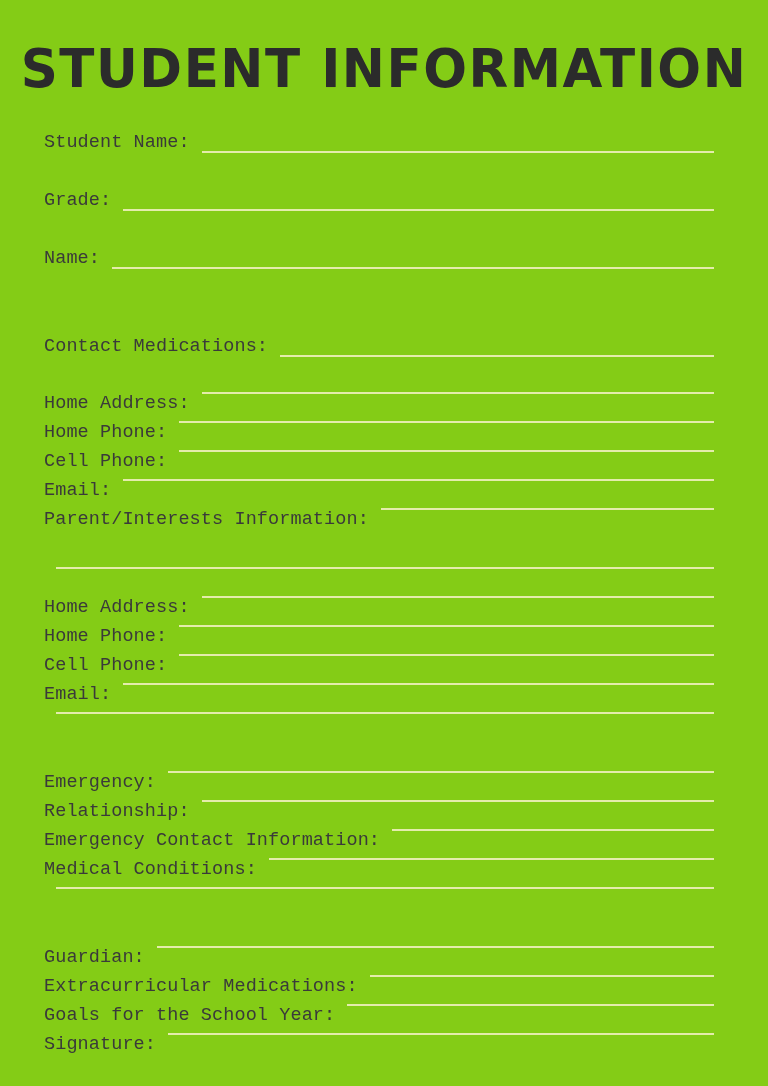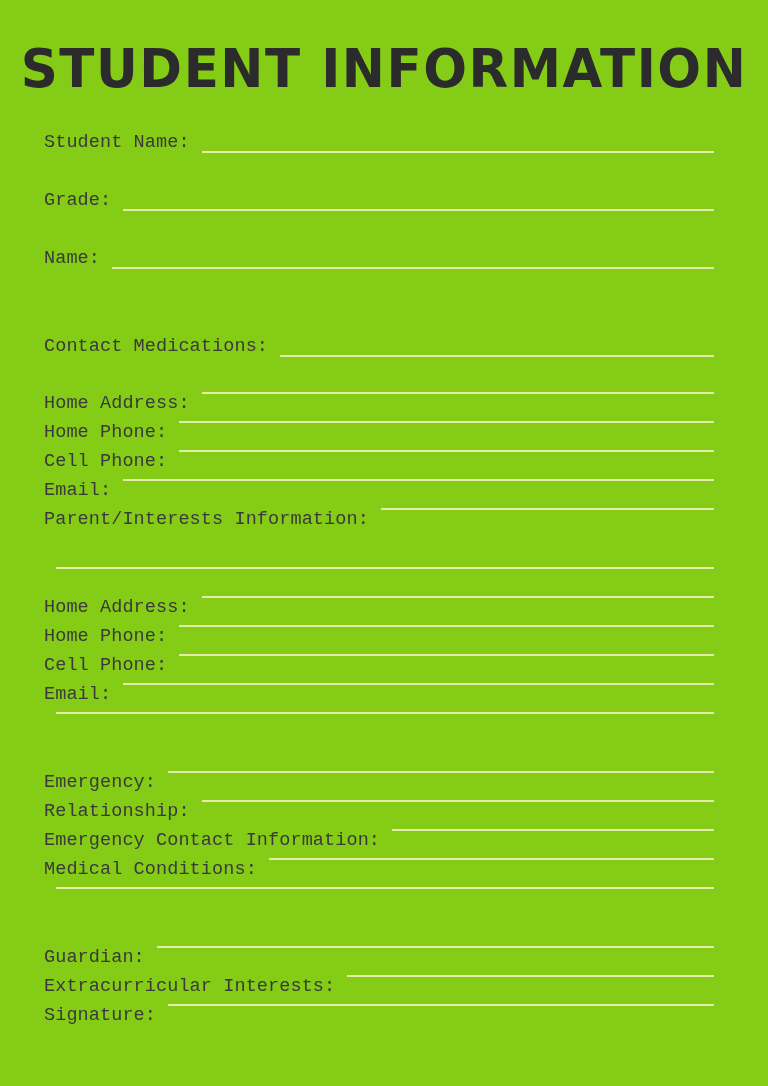--- a/index.html
+++ b/index.html
@@ -181,21 +181,25 @@
         <div class="row">
           <span class="rule"></span>
         </div>
       </div>
       <div class="group">
         <div class="row">
           <span class="label">Guardian:</span>
           <span class="rule"></span>
         </div>
         <div class="row">
-          <span class="label">Extracurricular Interests:</span>
+          <span class="label">Extracurricular Medications:</span>
+          <span class="rule"></span>
+        </div>
+        <div class="row">
+          <span class="label">Goals for the School Year:</span>
           <span class="rule"></span>
         </div>
         <div class="row">
           <span class="label">Signature:</span>
           <span class="rule"></span>
         </div>
       </div>
     </div>
 
 </div>

